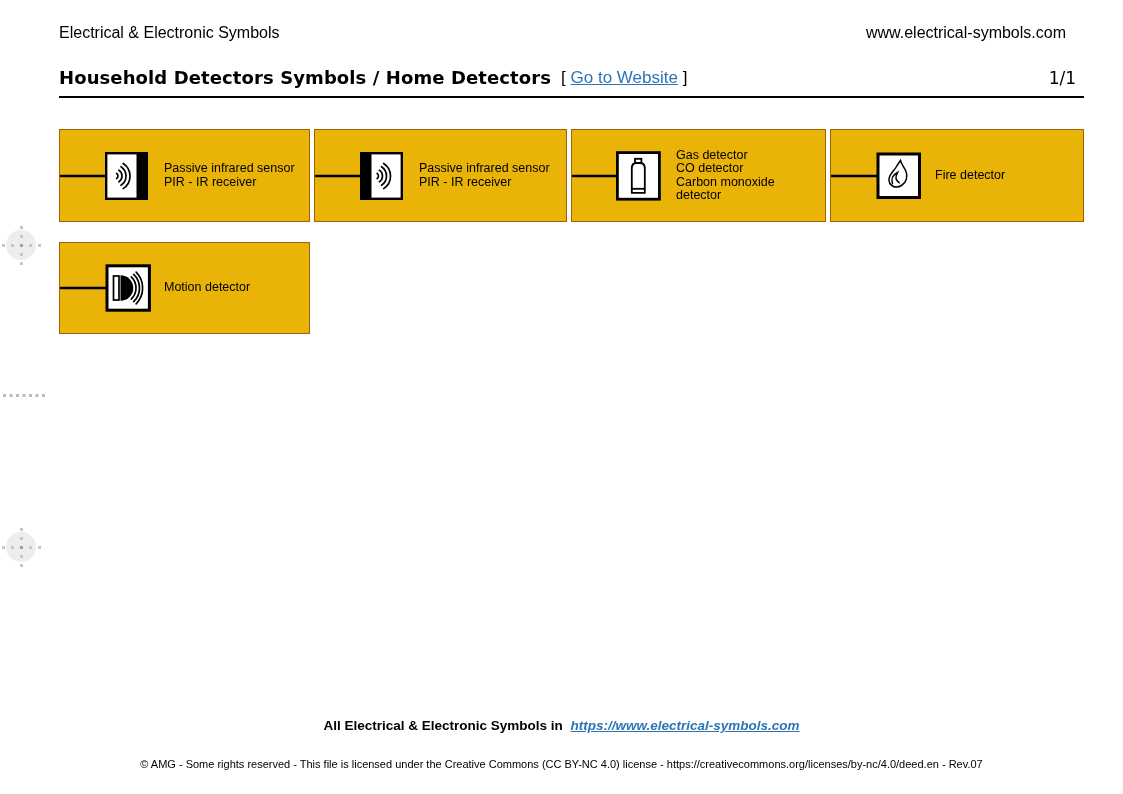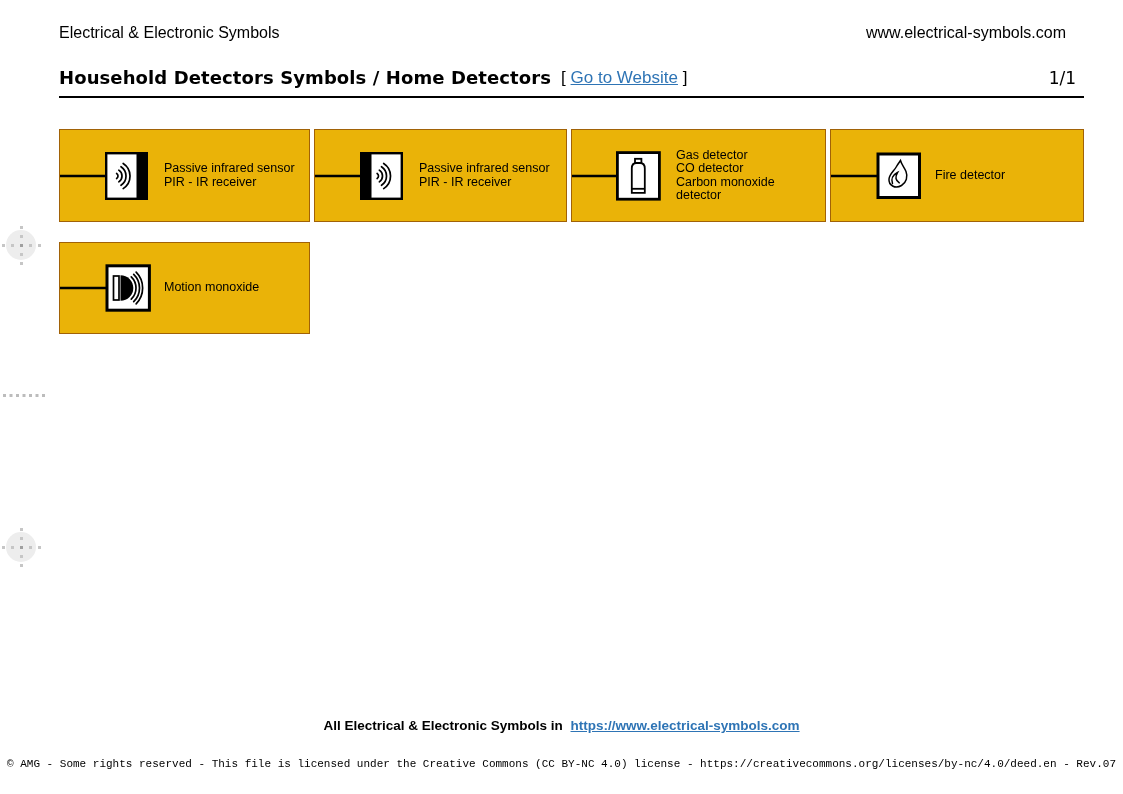--- a/index.html
+++ b/index.html
@@ -21,22 +21,22 @@
   .cards { position:absolute; left:59px; top:117px; width:1025px;
            display:grid; grid-template-columns:251px 253px 255px 254px;
            grid-template-rows:105px 104px; justify-content:space-between; row-gap:8px; }
   .card { border:1px solid #a16207; background:#eab308; display:flex; align-items:center; overflow:hidden;margin-top:12px; }
   .card svg { flex:0 0 104px; width:104px; height:56px; }
   .card-text { font-size:12.5px; line-height:13.5px; }
   .card-text div { white-space:nowrap; }
 
   .foot1 { position:absolute; top:718px; left:0; width:100%; text-align:center;
            font-size:13.5px; font-weight:bold; }
-  .foot1 a { text-decoration:underline; cursor:pointer; margin-left:4px; }
-  .foot2 { position:absolute; top:758px; left:0; width:100%; text-align:center; font-size:11px;font-family:Liberation Mono, monospace; }
+  .foot1 a { text-decoration:underline; cursor:pointer; margin-left:4px;font-style:italic; }
+  .foot2 { position:absolute; top:758px; left:0; width:100%; text-align:center; font-size:11px; }
 
   .xhair { position:absolute; width:0; height:0; }
   .xhair .halo { position:absolute; left:-15px; top:-15px; width:30px; height:30px;
                  border-radius:50%; background:#ededed; }
   .xhair .dots { position:absolute; left:-1.5px; top:-1.5px; width:3px; height:3px; background:#9f9f9f;
                  box-shadow:-9px 0 0 #c6c6c6,-18px 0 0 #c6c6c6,9px 0 0 #c6c6c6,18px 0 0 #c6c6c6,
                             0 -9px 0 #c6c6c6,0 -18px 0 #c6c6c6,0 9px 0 #c6c6c6,0 18px 0 #c6c6c6; }
   .dotrow { position:absolute; left:3px; top:394px; width:3px; height:3px; background:#bcbcbc;
             box-shadow:6.5px 0 0 #bcbcbc,13px 0 0 #bcbcbc,19.5px 0 0 #bcbcbc,
                        26px 0 0 #bcbcbc,32.5px 0 0 #bcbcbc,39px 0 0 #bcbcbc; }
@@ -137,21 +137,21 @@
       <rect class="s" x="47" y="5.8" width="42.4" height="44.4" fill="#fff" stroke-width="3"></rect>
       <rect x="53.5" y="16" width="5.5" height="24" fill="#fff" stroke="#000" stroke-width="1.7"></rect>
       <path d="M60.5,15.2 A12.8,12.8 0 0 1 60.5,40.8 Z" fill="#000"></path>
       <g fill="none" stroke="#000" stroke-width="1.7" stroke-linecap="round">
         <path d="M71.27,16.85 A15.5,15.5 0 0 1 71.27,39.15"></path>
         <path d="M73.71,14.34 A19,19 0 0 1 73.71,41.66"></path>
         <path d="M76.14,12.20 A22.5,22.5 0 0 1 76.14,43.80"></path>
       </g>
     </svg>
     <div class="card-text">
-      <div>Motion monoxide</div>
+      <div>Motion detector</div>
     </div>
   </div>
 
 </div>
 
 <div class="xhair" style="left:21px;top:245px">
   <span class="halo"></span>
   <span class="dots"></span>
 </div>
 <div class="dotrow"></div>

